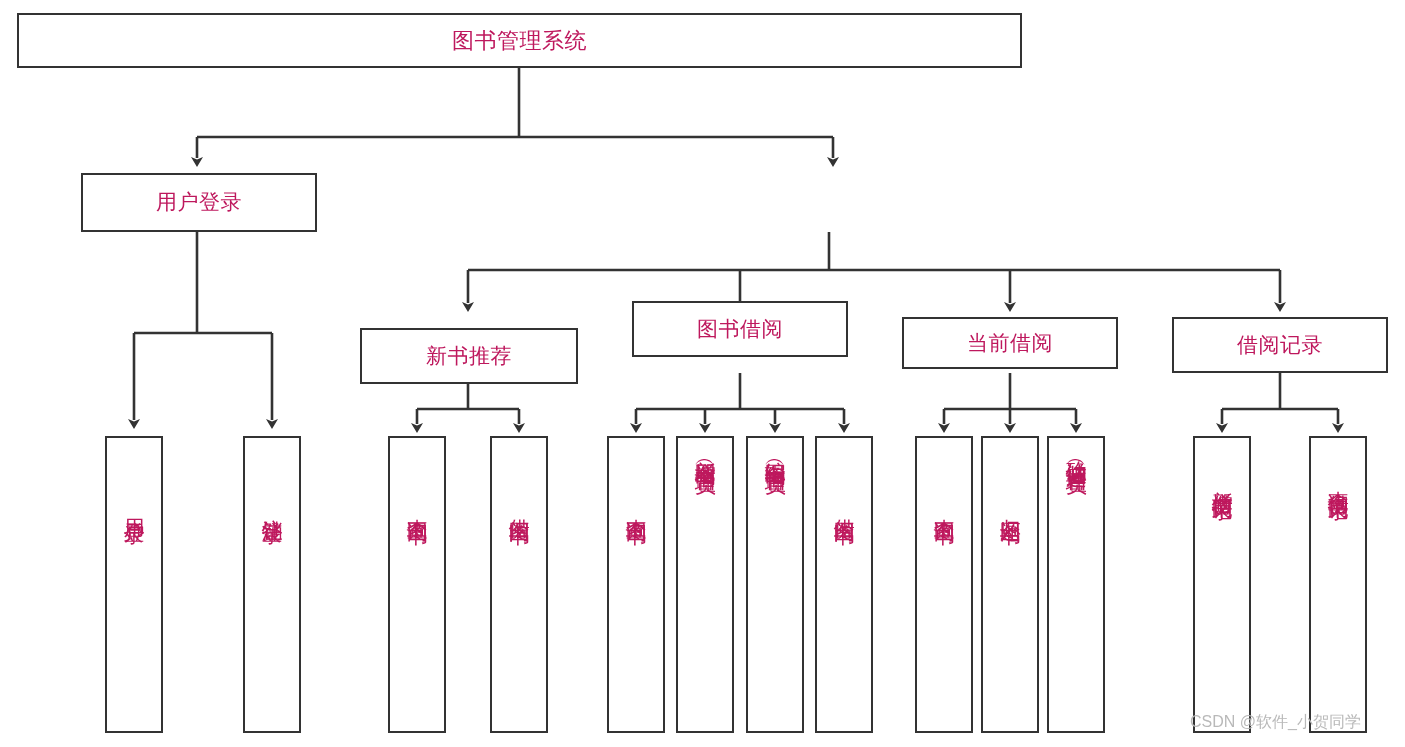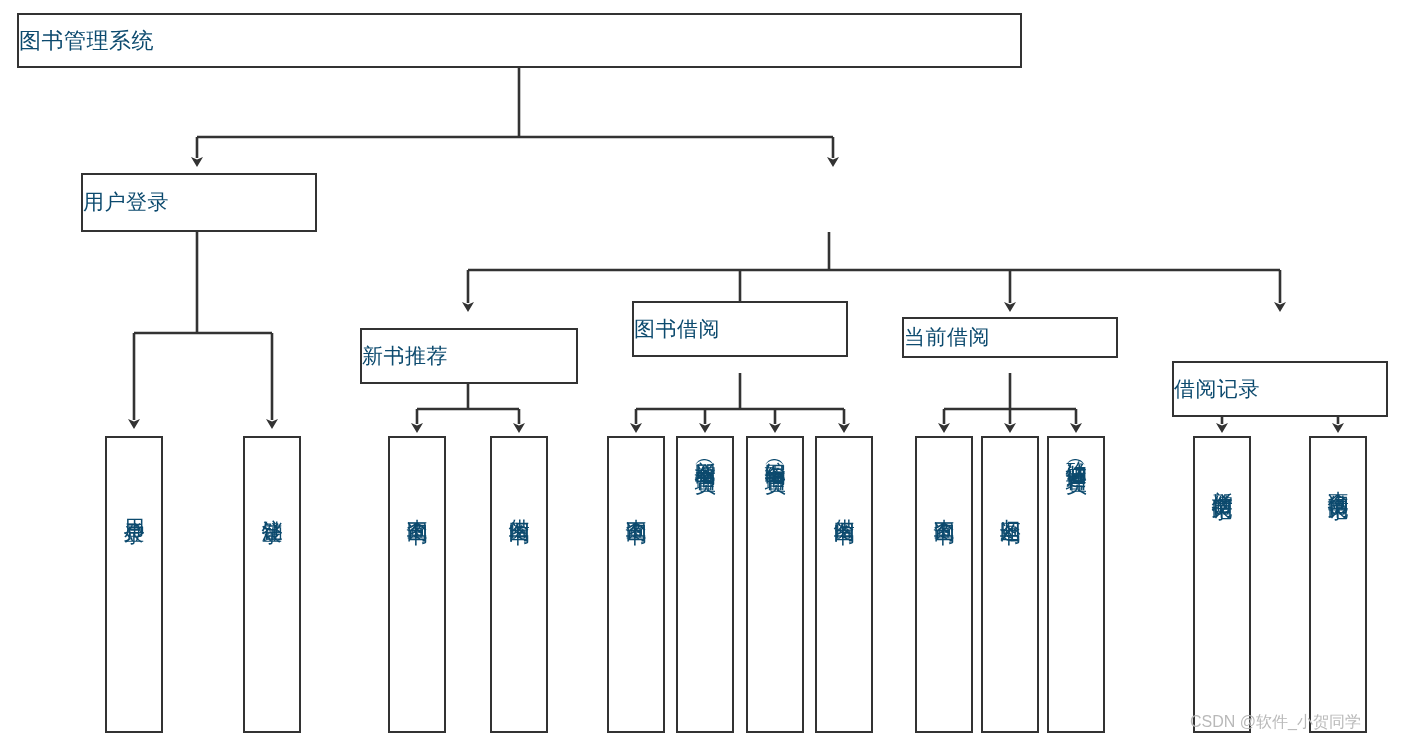--- a/index.html
+++ b/index.html
@@ -27,21 +27,22 @@
     height: 747px;
     pointer-events: none;
   }
   .node {
     position: absolute;
     box-sizing: border-box;
     background: #ffffff;
     border: 2px solid #333333;
     display: flex;
     align-items: center;
-    color: #0c4a6e;
+    justify-content: center;
+    color: #be185d;
   }
   .node .label {
     display: block;
     text-align: center;
     line-height: 1.08;
     letter-spacing: 0.5px;
   }
   .node.horizontal .label {
     writing-mode: horizontal-tb;
     font-size: 21px;
@@ -136,24 +137,24 @@
   <div class="node horizontal" style="left:81px; top:173px; width:236px; height:59px;">
     <span class="label">用户登录</span>
   </div>
 
   <div class="node horizontal" style="left:360px; top:328px; width:218px; height:56px;">
     <span class="label">新书推荐</span>
   </div>
   <div class="node horizontal" style="left:632px; top:301px; width:216px; height:56px;">
     <span class="label">图书借阅</span>
   </div>
-  <div class="node horizontal" style="left:902px; top:317px; width:216px; height:41px;">
+  <div class="node horizontal" style="left:902px; top:317px; width:216px; height:52px;">
     <span class="label">当前借阅</span>
   </div>
-  <div class="node horizontal" style="left:1172px; top:317px; width:216px; height:56px;margin-top:44px;">
+  <div class="node horizontal" style="left:1172px; top:317px; width:216px; height:56px;">
     <span class="label">借阅记录</span>
   </div>
 
   <div class="node vertical mid" style="left:105px; top:436px; width:58px; height:297px;">
     <span class="label">用户登录</span>
   </div>
   <div class="node vertical mid" style="left:243px; top:436px; width:58px; height:297px;">
     <span class="label">注销登录</span>
   </div>
 

